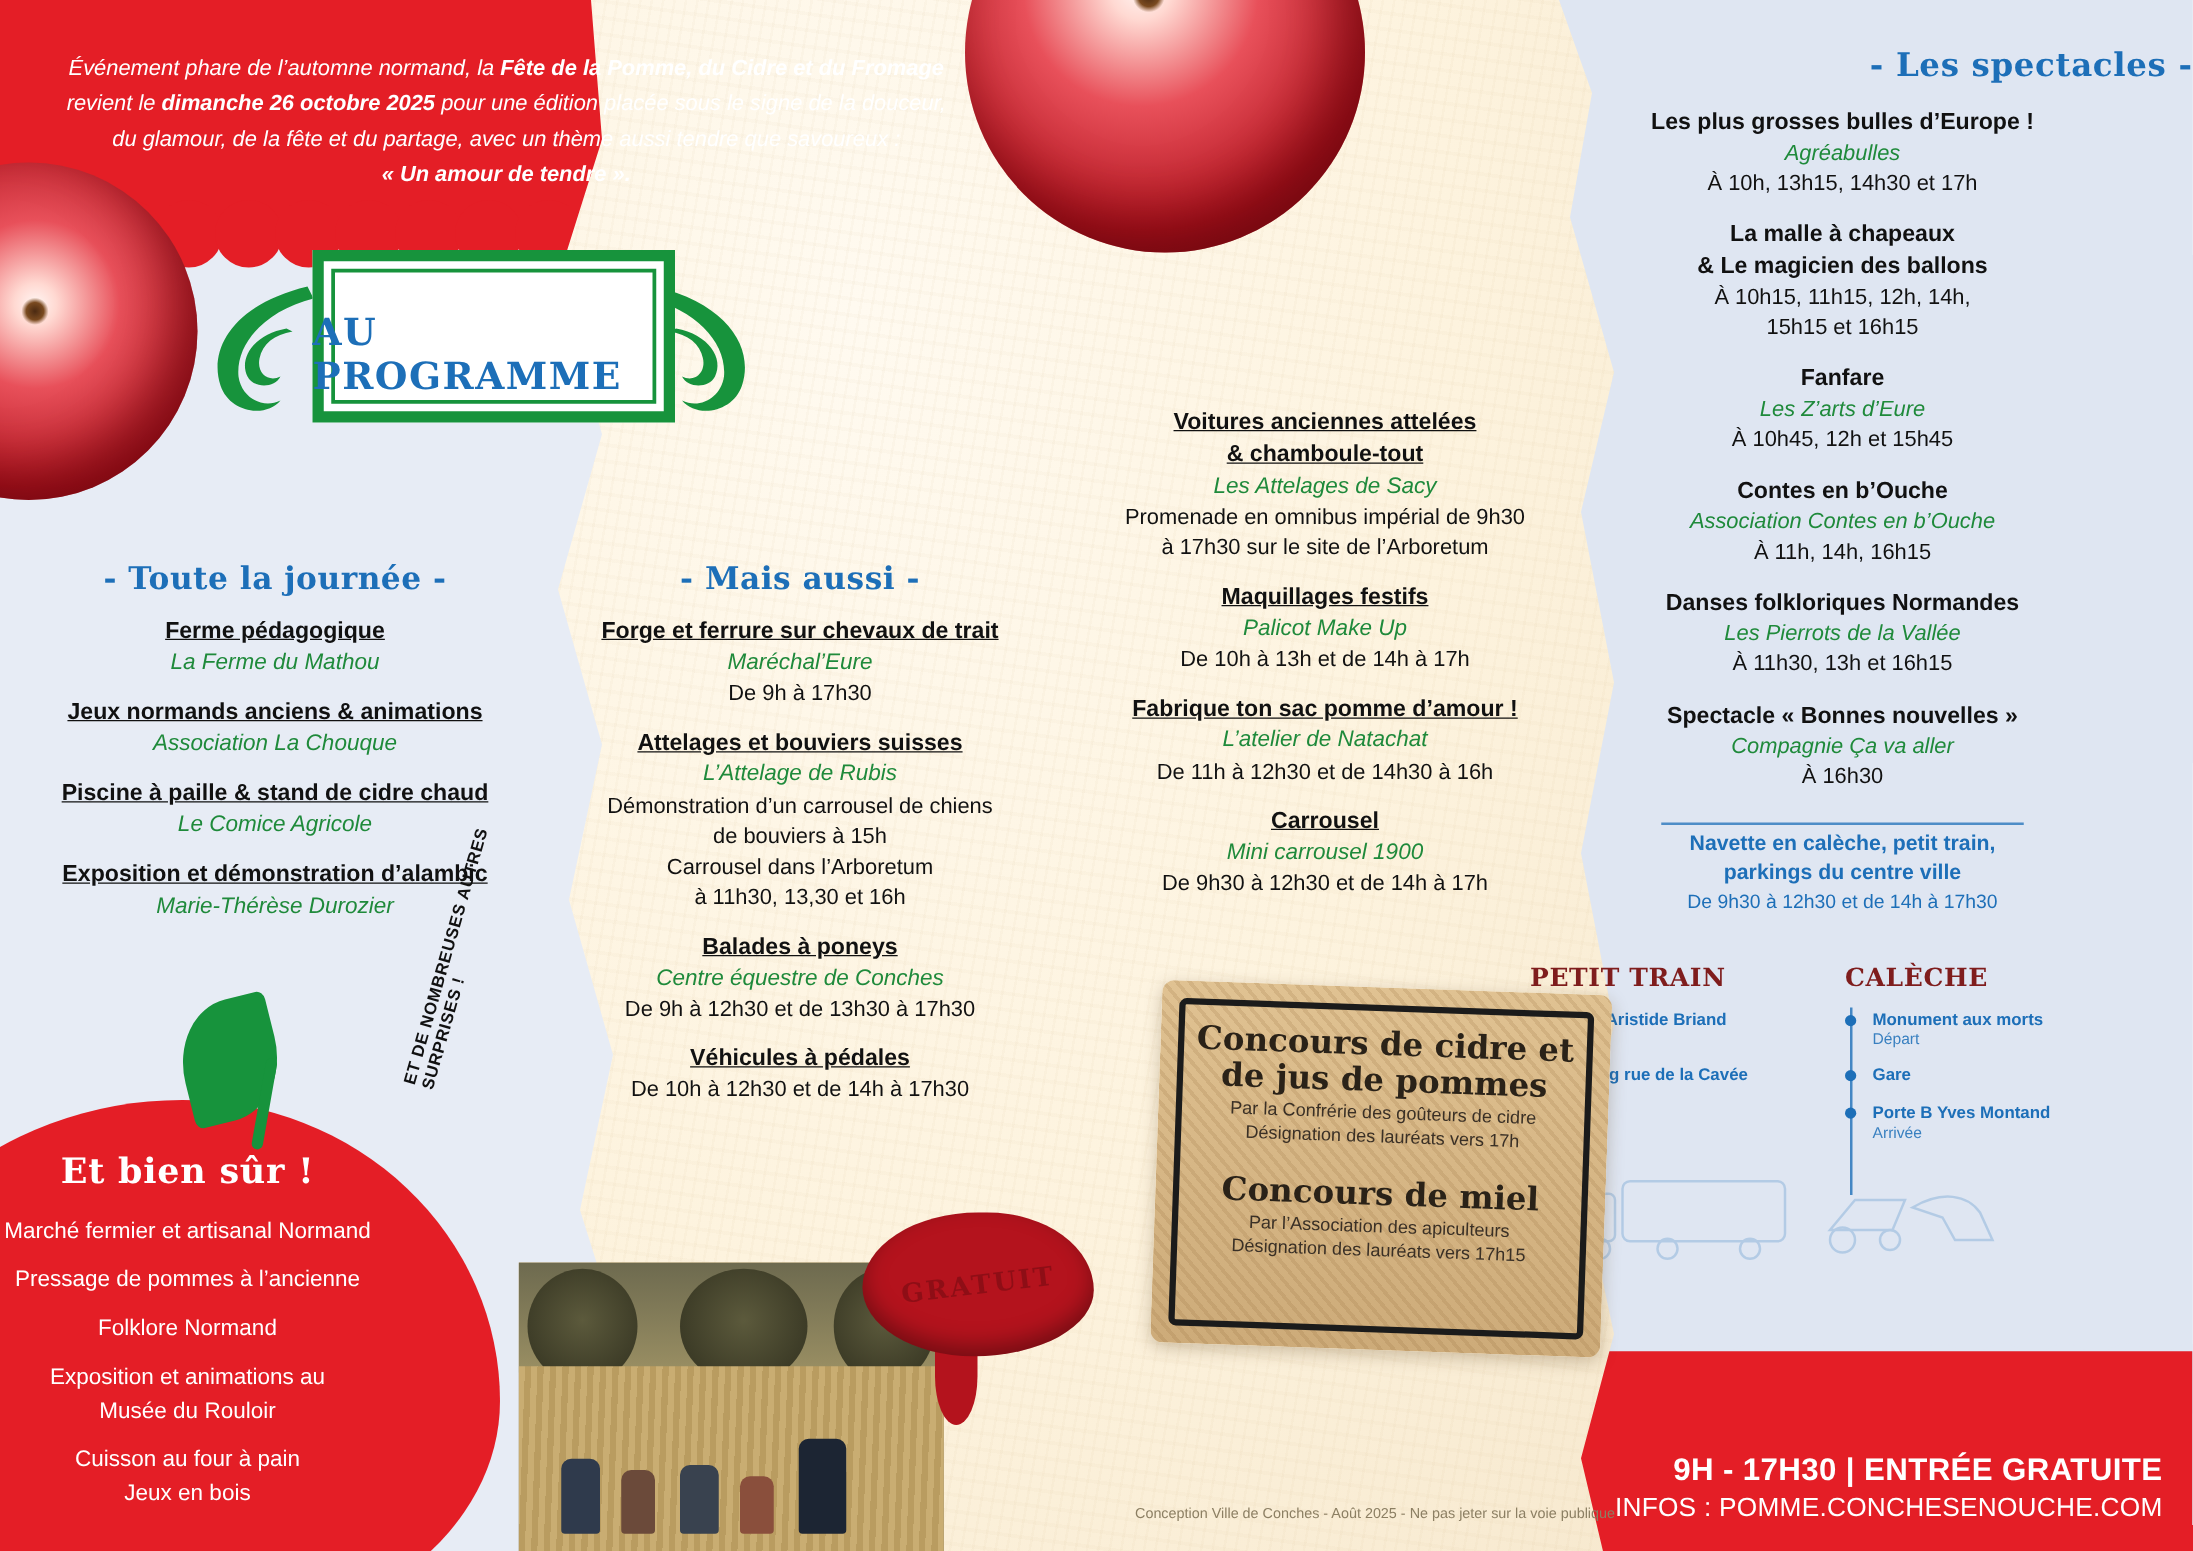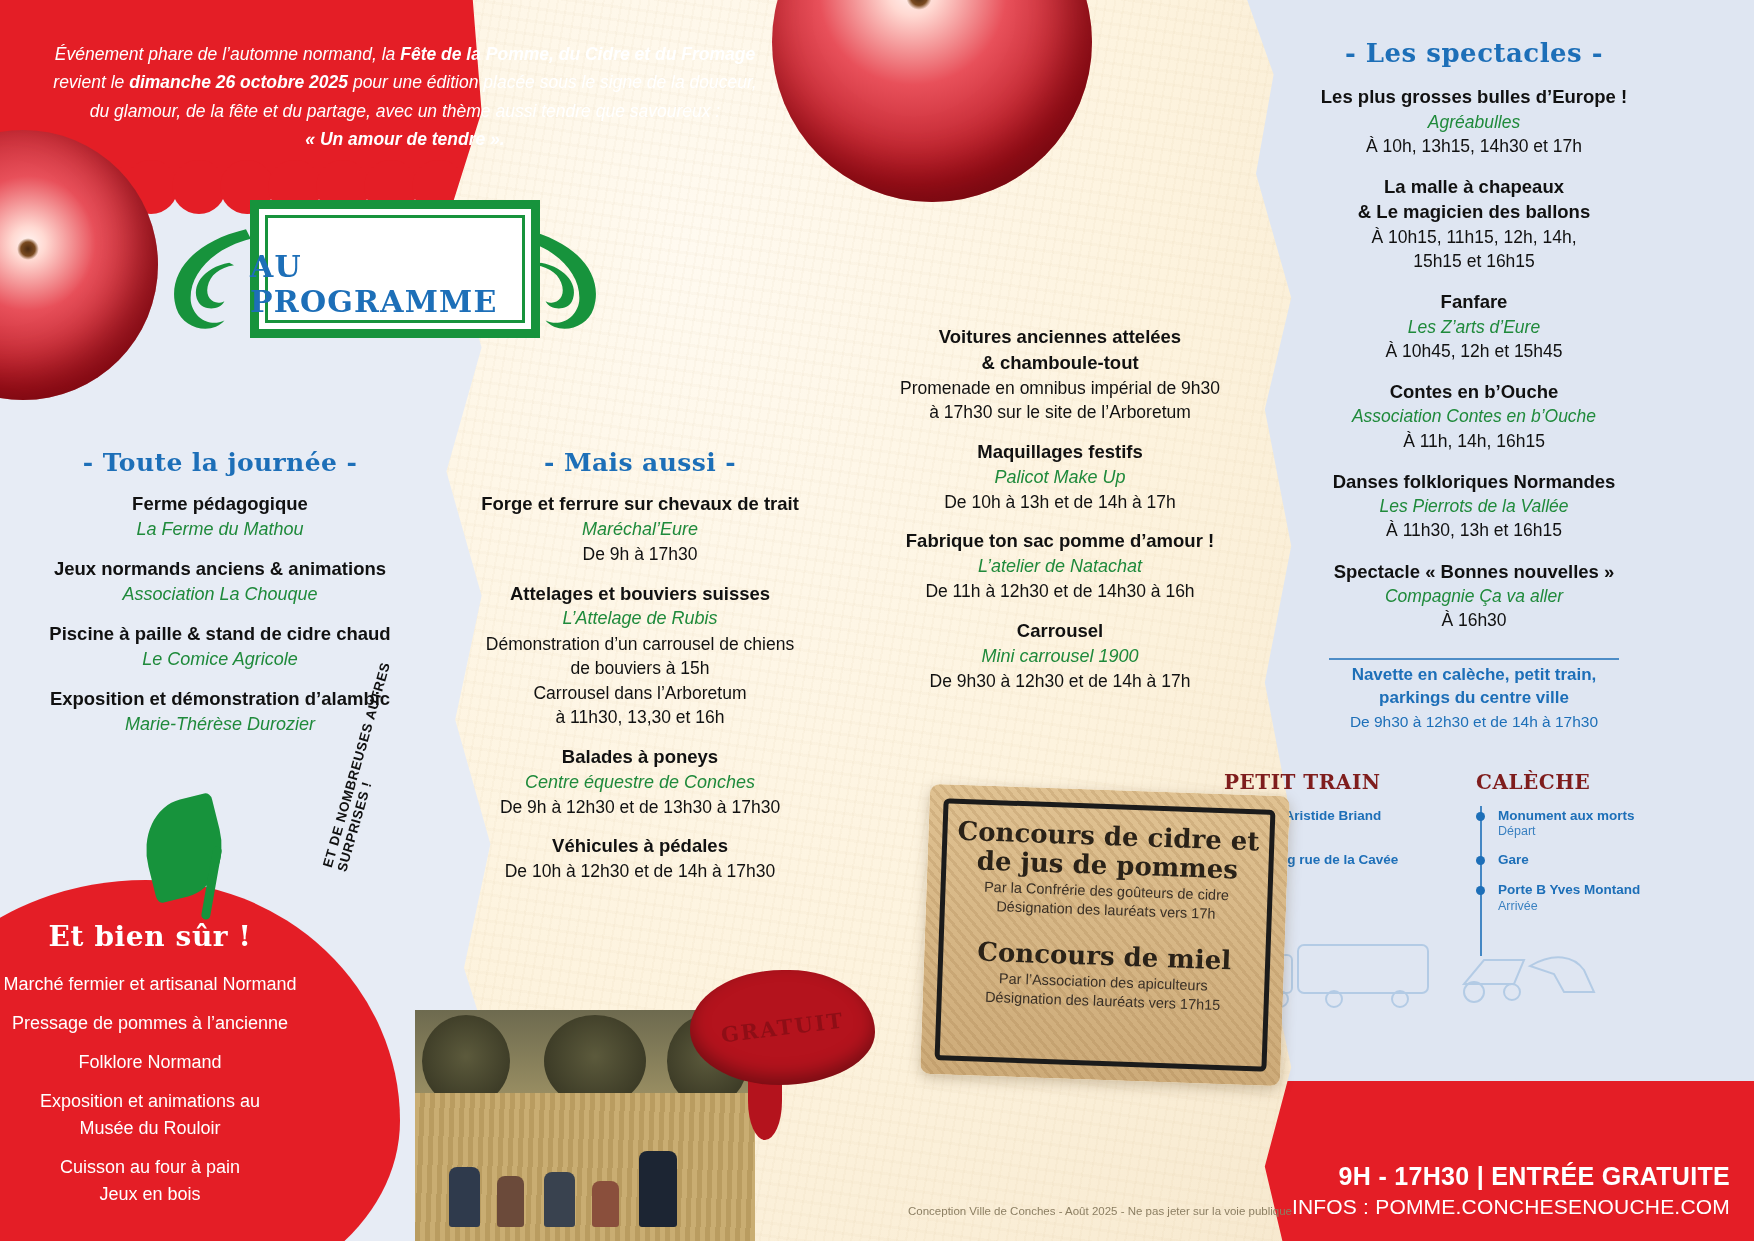--- a/index.html
+++ b/index.html
@@ -50,20 +50,21 @@
     position:absolute; right:24px; bottom:22px; text-align:right; color:#fff;
   }
   .footer-hours { font-size:25px; font-weight:bold; letter-spacing:.3px; }
   .footer-infos { font-size:21px; margin-top:4px; letter-spacing:.2px; }
 
   
   .spectacles { position:absolute; right:0; top:38px; width:560px; text-align:center; }
   .spectacles-title {
     color:#1d6fb8; font-size:26px; font-weight:bold; letter-spacing:.5px;
     font-family:"DejaVu Serif", serif;
+    text-align:right;
   }
   .show { margin-top:16px; line-height:1.38; }
   .show .name { font-size:18.5px; font-weight:bold; color:#111; }
   .show .who { font-size:17.5px; font-style:italic; color:#1f8a3b; }
   .show .when { font-size:17.5px; color:#111; }
   .hr-blue {
     width:290px; height:2px; background:#1d6fb8; margin:26px auto 0; opacity:.75;
   }
   .navette { margin-top:4px; }
   .navette .nt { color:#1d6fb8; font-weight:bold; font-size:17px; line-height:1.32; }
@@ -105,21 +106,21 @@
     color:#1d6fb8; font-family:"DejaVu Serif", serif; font-weight:bold;
     font-size:30px; letter-spacing:1.2px;
   }
 
   
   .col-title {
     color:#1d6fb8; font-family:"DejaVu Serif", serif; font-weight:bold;
     font-size:25px; text-align:center; letter-spacing:.4px;
   }
   .entry { text-align:center; margin-top:14px; line-height:1.4; }
-  .entry .name { font-size:18.5px; font-weight:bold; color:#111; }
+  .entry .name { font-size:18.5px; font-weight:bold; color:#111;text-decoration:underline; }
   .entry .who { font-size:18px; font-style:italic; color:#1f8a3b; }
   .entry .det { font-size:17.5px; color:#111; }
 
   .col-day { position:absolute; left:10px; top:448px; width:420px; }
   .col-mais { position:absolute; left:455px; top:448px; width:370px; }
   .col-more { position:absolute; left:880px; top:310px; width:360px; }
 
   
   .paper {
     position:absolute; left:420px; top:0px; width:880px; height:1241px;
@@ -389,20 +390,21 @@
           <div class="name">Véhicules à pédales</div>
           <div class="det">De 10h à 12h30 et de 14h à 17h30</div>
         </div>
       </div>
   </div>
 
   <div class="col-more">
     <div id="moreEntries">
         <div class="entry">
           <div class="name">Voitures anciennes attelées<br>&amp; chamboule-tout</div>
+          <div class="who">Les Attelages de Sacy</div>
           <div class="det">Promenade en omnibus impérial de 9h30<br>à 17h30 sur le site de l’Arboretum</div>
         </div>
         <div class="entry">
           <div class="name">Maquillages festifs</div>
           <div class="who">Palicot Make Up</div>
           <div class="det">De 10h à 13h et de 14h à 17h</div>
         </div>
         <div class="entry">
           <div class="name">Fabrique ton sac pomme d’amour !</div>
           <div class="who">L’atelier de Natachat</div>

